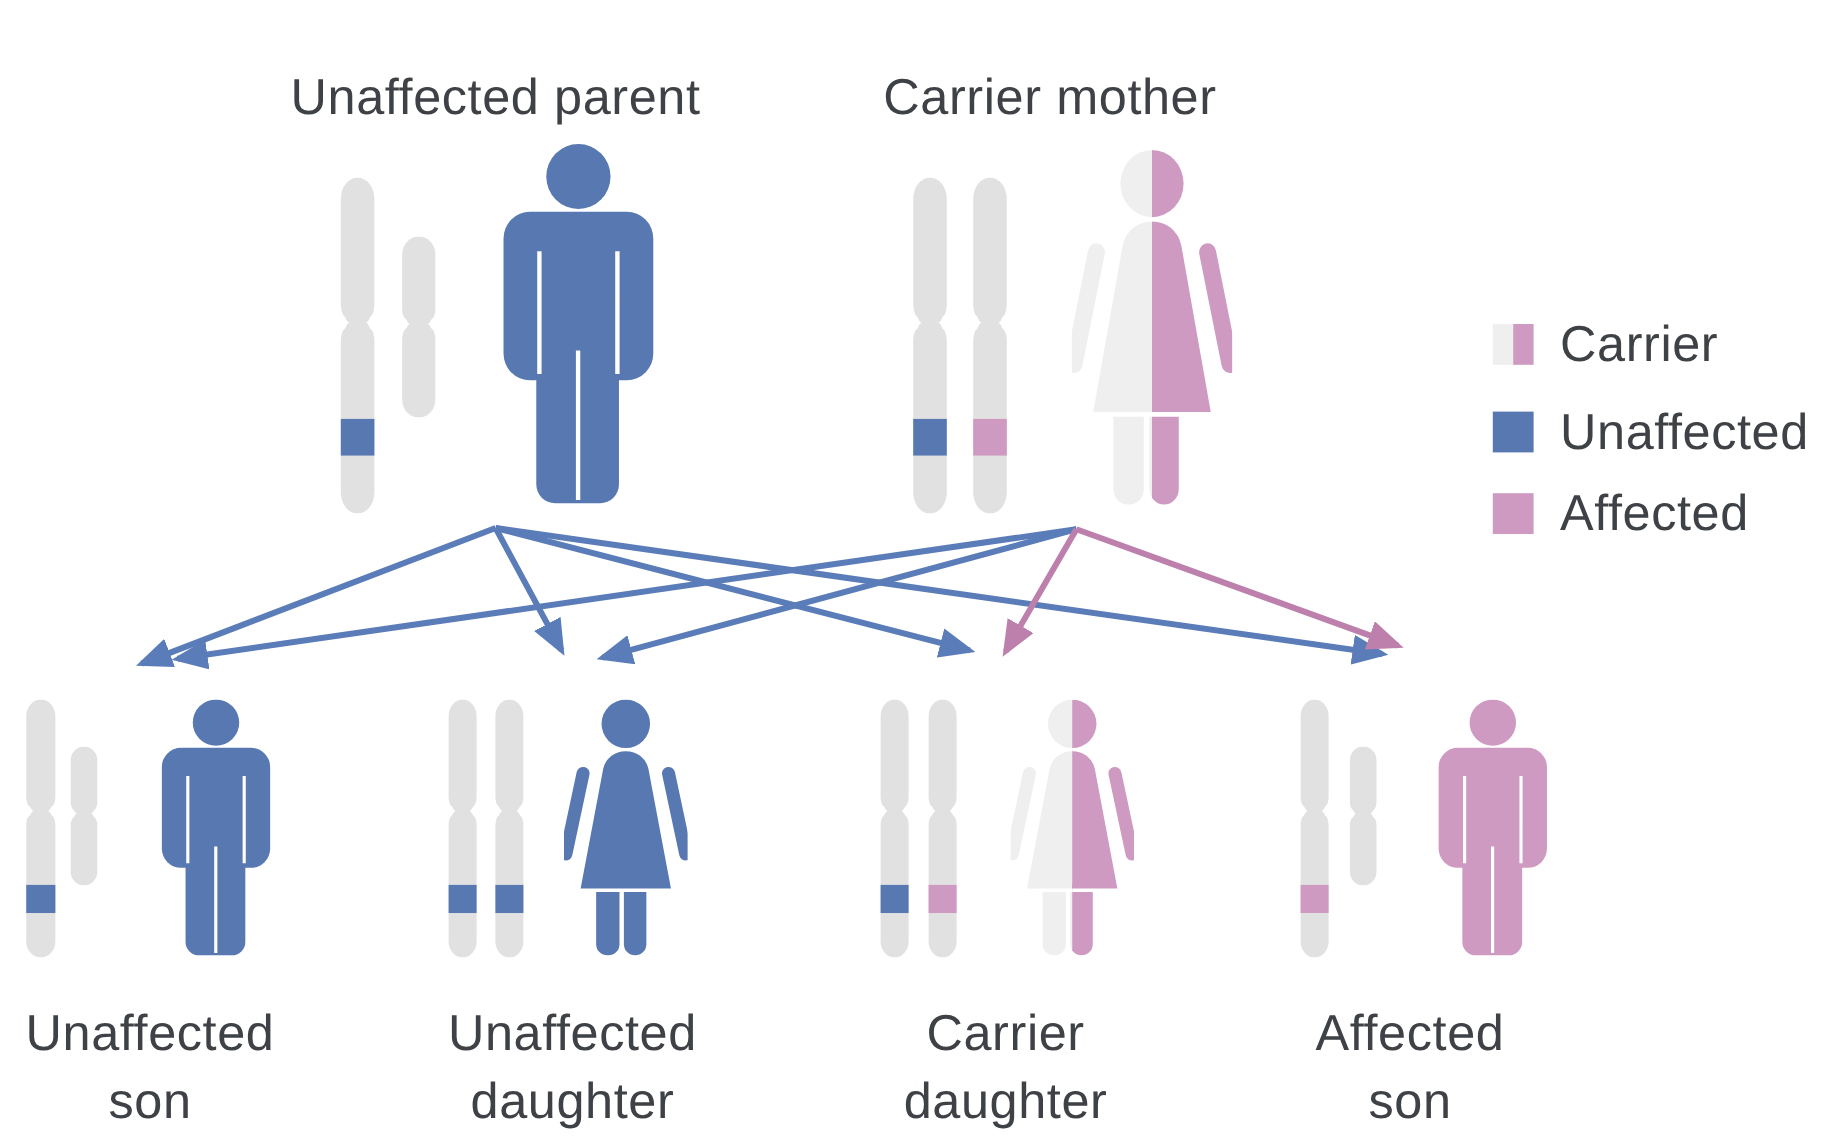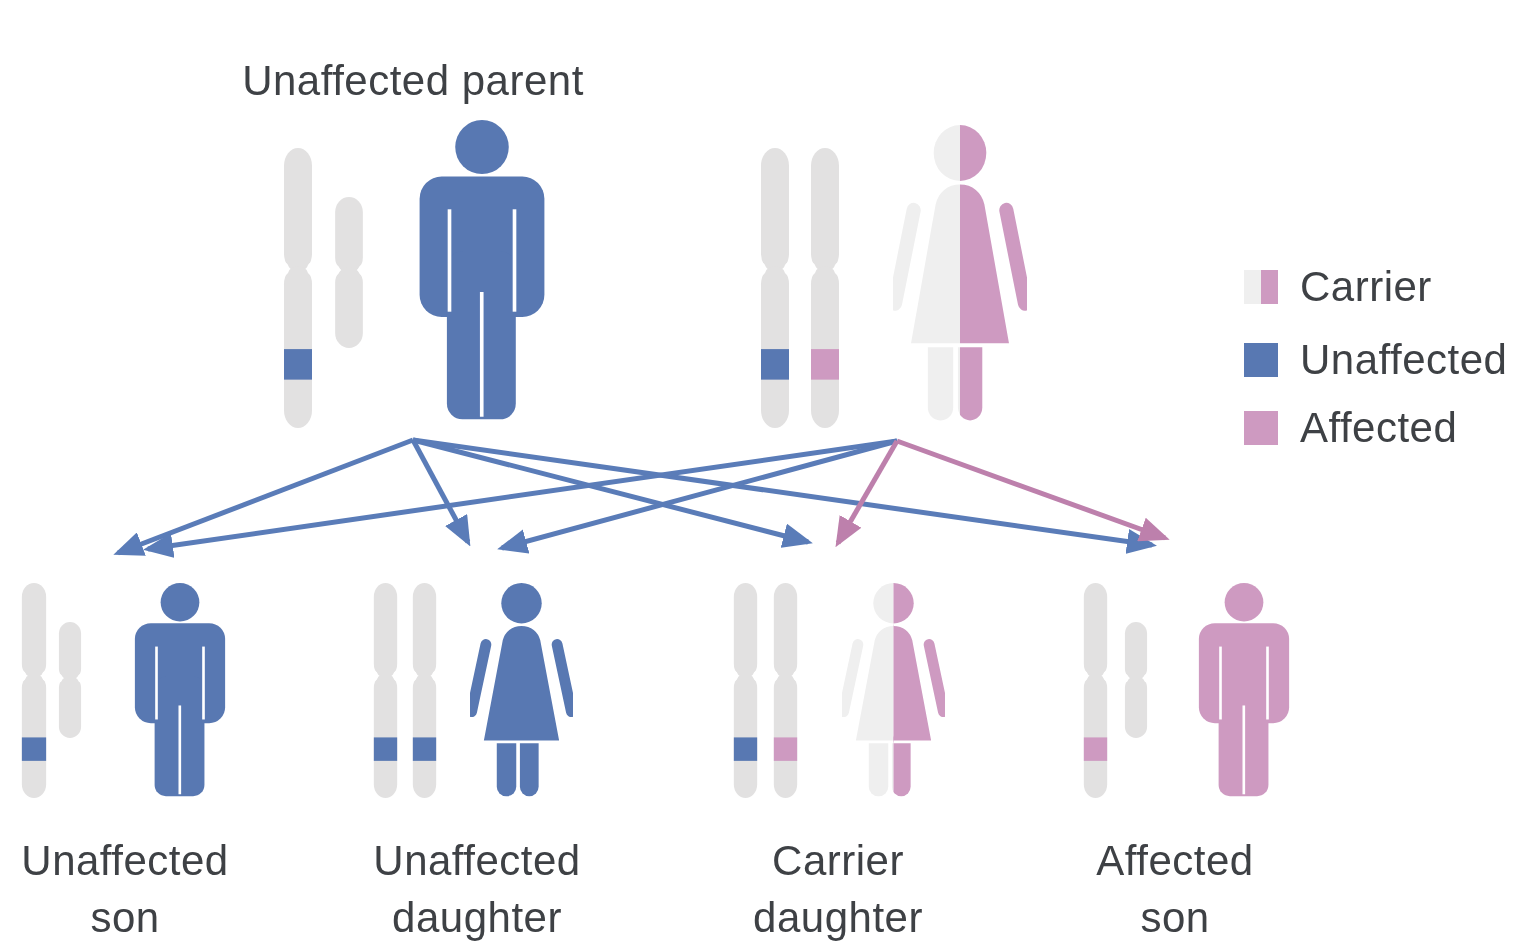--- a/index.html
+++ b/index.html
@@ -54,20 +54,21 @@
       <g id="ychrom-shape">
         <rect x="1" y="0" width="24" height="60" rx="12"></rect>
         <rect x="1" y="56" width="24" height="64" rx="12"></rect>
         <circle cx="0.5" cy="58" r="4.5" fill="#FFFFFF"></circle>
         <circle cx="25.5" cy="58" r="4.5" fill="#FFFFFF"></circle>
       </g>
     </defs>
   </svg>
 
   <div class="title-label" style="left:413px;top:58px;">Unaffected parent</div>
+  <div class="title-label" style="left:875px;top:58px;">Carrier mother</div>
 
   <svg class="chrom" style="left:283px;top:148px;width:30px;height:280px" viewBox="0 0 30 220" preserveAspectRatio="none">
     <use href="#xchrom-shape" fill="#E2E1E1"></use>
     <rect x="1" y="158" width="28" height="24" fill="#5878B2"></rect>
   </svg>
   <svg class="chrom" style="left:334px;top:197px;width:30px;height:151px" viewBox="0 0 26 120" preserveAspectRatio="none">
     <use href="#ychrom-shape" fill="#E2E1E1"></use>
   </svg>
   <svg class="figure" style="left:417px;top:120px;width:130px;height:302px" viewBox="0 0 100 230" preserveAspectRatio="none">
     <use href="#male-body" fill="#5878B2"></use>

